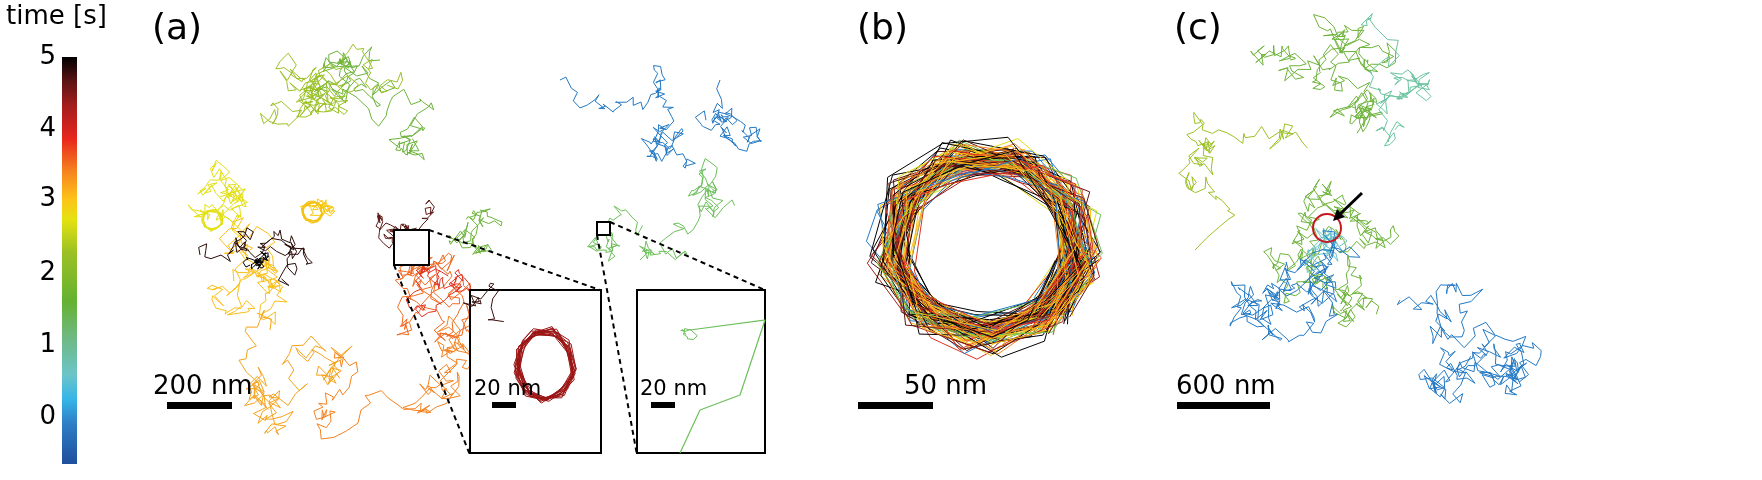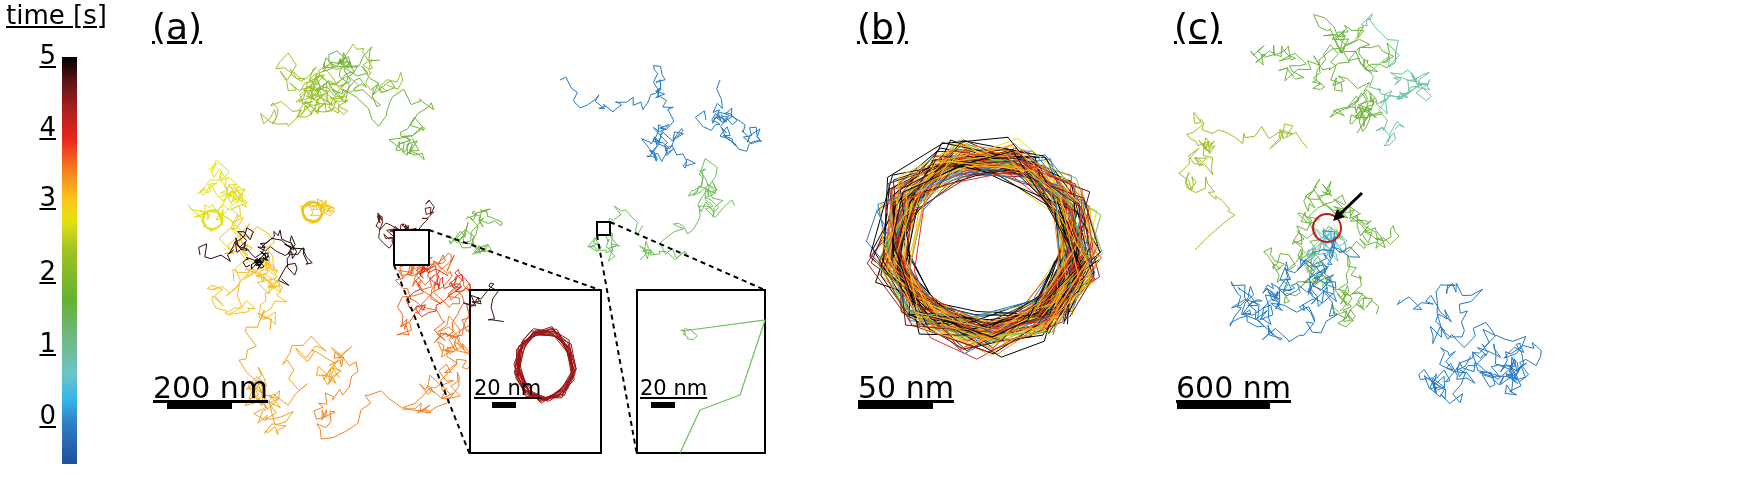--- a/index.html
+++ b/index.html
@@ -1,23 +1,23 @@
 <!DOCTYPE html>
 <html><head>
 <meta charset="utf-8">
 <style>
   html,body{margin:0;padding:0;background:#fff;}
   body{width:1762px;height:480px;position:relative;overflow:hidden;font-family:"DejaVu Sans","Liberation Sans",sans-serif;color:#000;}
-  .abs{position:absolute;text-decoration:underline;}
+  .abs{position:absolute;}
   .cb-title{left:6px;top:0px;font-size:26px;}
   .cb-bar{left:62px;top:57px;width:15px;height:407px;
     background:linear-gradient(to top,#1f4e9c 0%,#2e7fc6 10%,#35b6e8 16%,#6cc4c8 22%,#6fb87a 32%,#64b22f 40%,#9cc125 52%,#e4e210 60%,#fdc418 65%,#f6821f 72%,#e8251e 80%,#a41d1d 88%,#5c1414 94%,#000 100%);}
   .cb-tick{left:30px;font-size:26px;width:26px;text-align:right;}
   .panel-label{font-size:36px;}
-  .scale-label{font-size:30px;white-space:nowrap;}
+  .scale-label{font-size:26px;white-space:nowrap;}
   .scale-bar{height:7px;background:#000;}
   svg{position:absolute;overflow:visible;}
 </style>
 </head>
 <body>
 
 <div class="abs cb-title">time [s]</div>
 <div class="abs cb-bar"></div>
 <div class="abs cb-tick" style="top:40px">5</div>
 <div class="abs cb-tick" style="top:112px">4</div>
@@ -163,18 +163,18 @@
     <polygon points="1333,221 1337,209 1345,217" fill="#000"></polygon>
   </svg>
 <div class="abs scale-label" style="left:153px;top:370px">200 nm</div>
 <div class="abs scale-bar" style="left:167px;top:402px;width:65px"></div>
 <div class="abs scale-label" style="left:474px;top:376px;font-size:21px">20 nm</div>
 <div class="abs scale-bar" style="left:492px;top:402px;width:24px;height:6px"></div>
 <div class="abs scale-label" style="left:640px;top:376px;font-size:21px">20 nm</div>
 <div class="abs scale-bar" style="left:651px;top:402px;width:24px;height:6px"></div>
 
 <div class="abs panel-label" style="left:857px;top:6px">(b)</div>
-<div class="abs scale-label" style="left:858px;top:370px">50 nm</div>
+<div class="abs scale-label" style="left:904px;top:370px">50 nm</div>
 <div class="abs scale-bar" style="left:858px;top:402px;width:75px"></div>
 
 <div class="abs panel-label" style="left:1174px;top:6px">(c)</div>
 <div class="abs scale-label" style="left:1176px;top:370px">600 nm</div>
 <div class="abs scale-bar" style="left:1177px;top:402px;width:93px"></div>
 
 </body></html>

